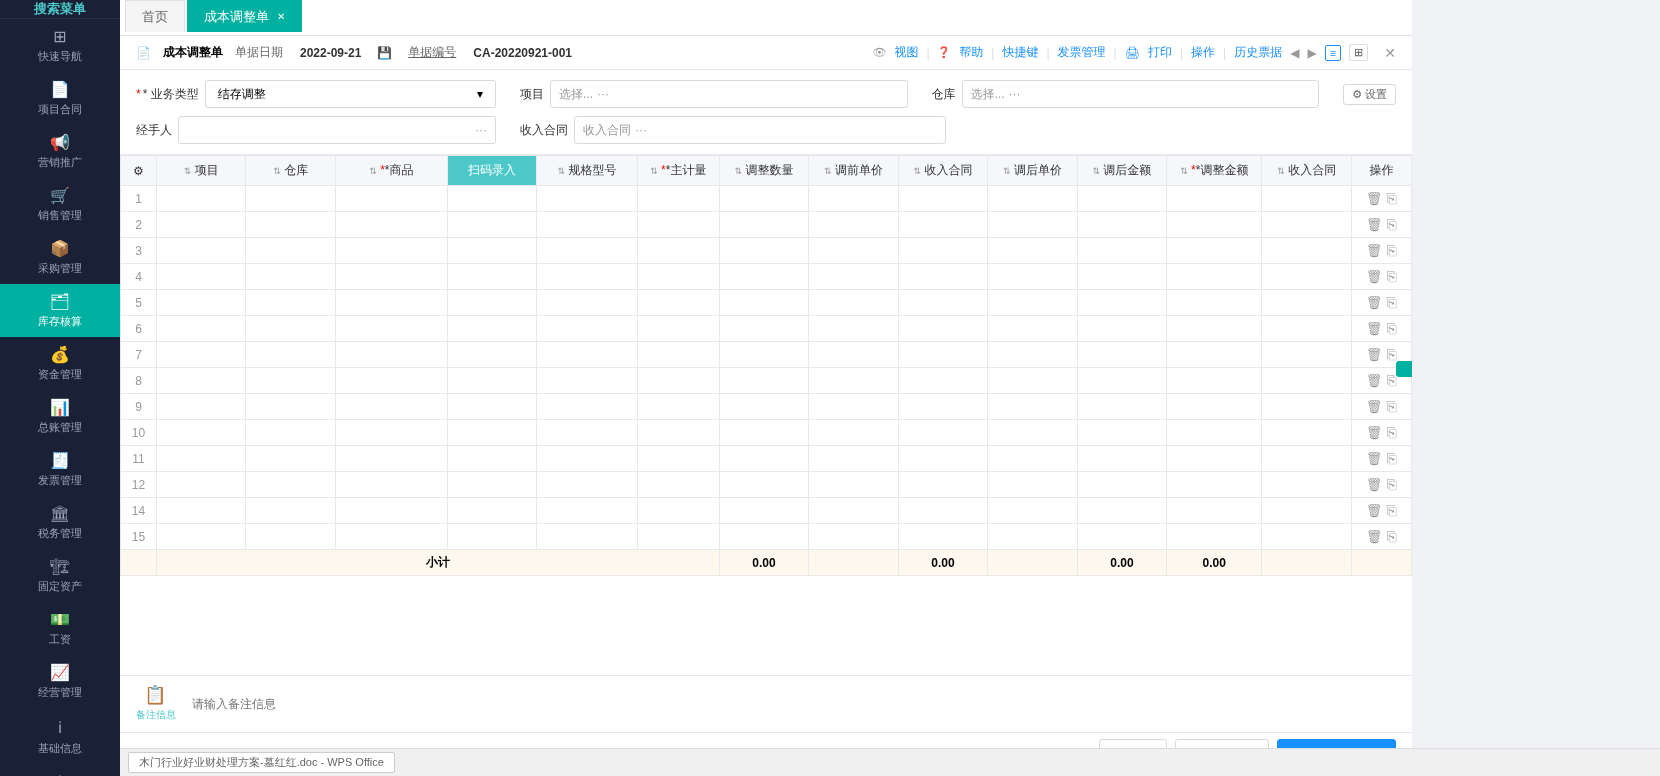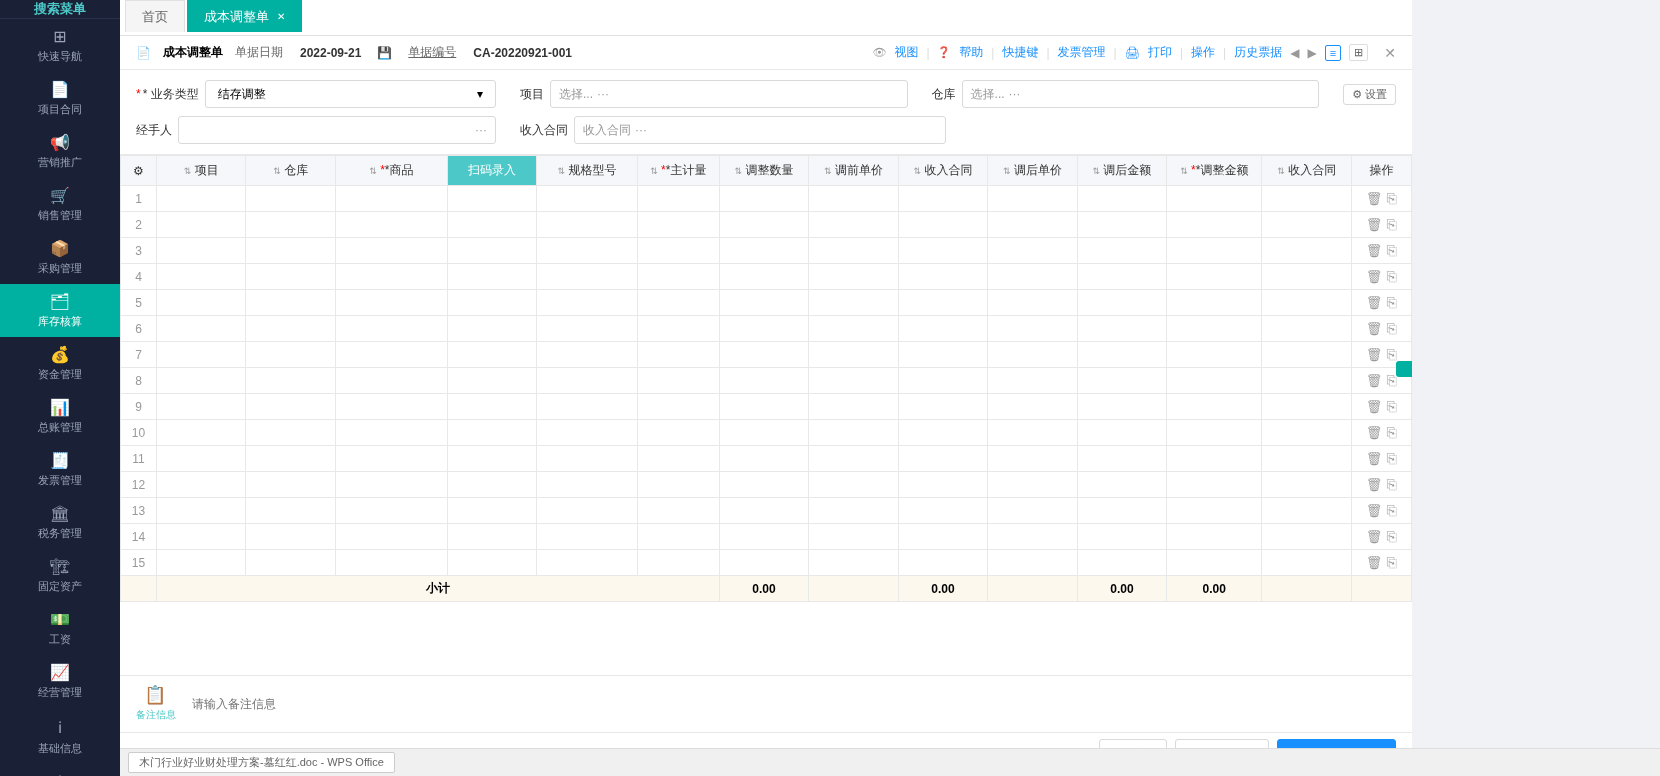--- a/index.html
+++ b/index.html
@@ -548,42 +548,20 @@
     <td class="col-amount"></td>
     <td class="col-income"></td>
     <td class="row-action">
       <div class="action-icons">
         <span class="action-icon">🗑</span>
         <span class="action-icon">⎘</span>
       </div>
     </td>
   </tr>
               <tr>
-    <td class="row-num">13</td>
-    <td class="col-project"></td>
-    <td class="col-warehouse"></td>
-    <td class="col-goods"></td>
-    <td class="col-scan"></td>
-    <td class="col-spec"></td>
-    <td class="col-unit"></td>
-    <td class="col-qty"></td>
-    <td class="col-price"></td>
-    <td class="col-amount"></td>
-    <td class="col-price"></td>
-    <td class="col-amount"></td>
-    <td class="col-amount"></td>
-    <td class="col-income"></td>
-    <td class="row-action">
-      <div class="action-icons">
-        <span class="action-icon">🗑</span>
-        <span class="action-icon">⎘</span>
-      </div>
-    </td>
-  </tr>
-              <tr>
     <td class="row-num">14</td>
     <td class="col-project"></td>
     <td class="col-warehouse"></td>
     <td class="col-goods"></td>
     <td class="col-scan"></td>
     <td class="col-spec"></td>
     <td class="col-unit"></td>
     <td class="col-qty"></td>
     <td class="col-price"></td>
     <td class="col-amount"></td>

